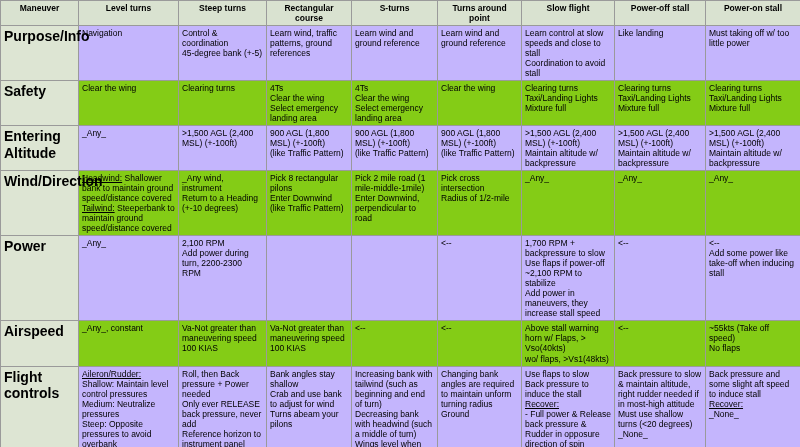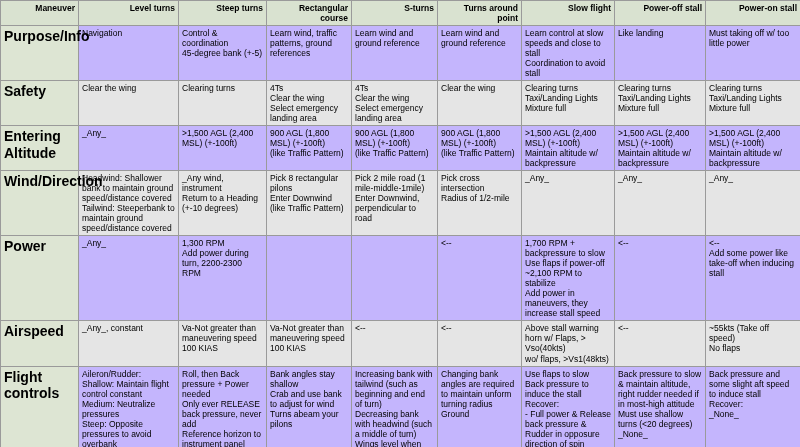--- a/index.html
+++ b/index.html
@@ -1,24 +1,24 @@
 <!DOCTYPE html>
 <html><head>
 <meta charset="utf-8">
 <style>
   html,body{margin:0;padding:0;background:#ffffff;}
   body{font-family:"Liberation Sans",sans-serif;font-size:8.5px;color:#000;}
   .sheet{width:800px;height:447px;overflow:hidden;position:relative;}
   table{border-collapse:collapse;table-layout:fixed;width:800px;}
   th,td{border:1px solid #9a9a9a;vertical-align:top;padding:2px 3px;line-height:1.18;font-weight:normal;}
-  thead th{background:#d9e2d0;font-weight:bold;font-size:8.5px;text-align:right;vertical-align:top;}
+  thead th{background:#d9e2d0;font-weight:bold;font-size:8.5px;text-align:center;vertical-align:top;}
   .rowhead{background:#dde5d3;font-weight:bold;font-size:14px;}
   .cell{background:#c4b5fd;}
-  .cell.alt{background:#e5e5e5;}
-  .u{}
+  .cell.alt{background:#84cc16;}
+  .u{text-decoration:underline;}
   .line{display:block;}
   col.c0{width:78px;}
   col.c1{width:100px;}
   col.c2{width:88px;}
   col.c3{width:85px;}
   col.c4{width:86px;}
   col.c5{width:84px;}
   col.c6{width:93px;}
   col.c7{width:91px;}
   col.c8{width:95px;}
@@ -183,21 +183,21 @@
           <td class="cell alt">
             <span class="line">_Any_</span>
           </td>
         </tr>
         <tr>
           <td class="rowhead">Power</td>
           <td class="cell">
             <span class="line">_Any_</span>
           </td>
           <td class="cell">
-            <span class="line">1,300 RPM</span>
+            <span class="line">2,100 RPM</span>
             <span class="line">Add power during turn, 2200-2300 RPM</span>
           </td>
           <td class="cell"></td>
           <td class="cell"></td>
           <td class="cell">
             <span class="line">&lt;--</span>
           </td>
           <td class="cell">
             <span class="line">1,700 RPM + backpressure to slow</span>
             <span class="line">Use flaps if power-off</span>
@@ -240,21 +240,21 @@
           </td>
           <td class="cell alt">
             <span class="line">~55kts (Take off speed)</span>
             <span class="line">No flaps</span>
           </td>
         </tr>
         <tr>
           <td class="rowhead">Flight controls</td>
           <td class="cell">
             <span class="line"><span class="u">Aileron/Rudder:</span></span>
-            <span class="line">Shallow: Maintain flight control constant</span>
+            <span class="line">Shallow: Maintain level control pressures</span>
             <span class="line">Medium: Neutralize pressures</span>
             <span class="line">Steep: Opposite pressures to avoid overbank</span>
           </td>
           <td class="cell">
             <span class="line">Roll, then Back pressure + Power needed</span>
             <span class="line">Only ever RELEASE back pressure, never add</span>
             <span class="line">Reference horizon to instrument panel</span>
           </td>
           <td class="cell">
             <span class="line">Bank angles stay shallow</span>

